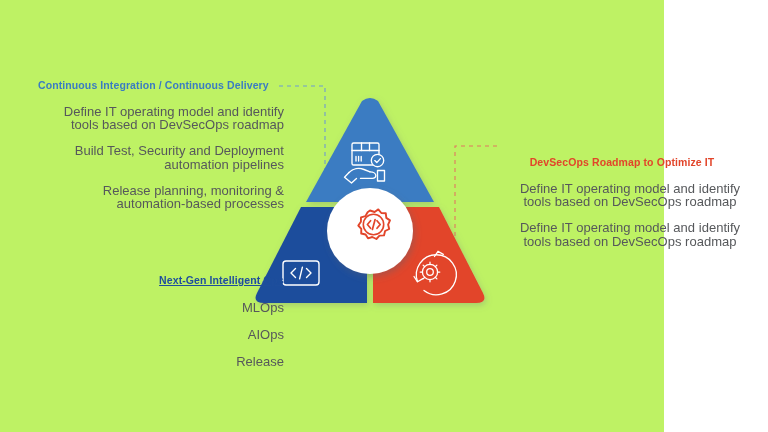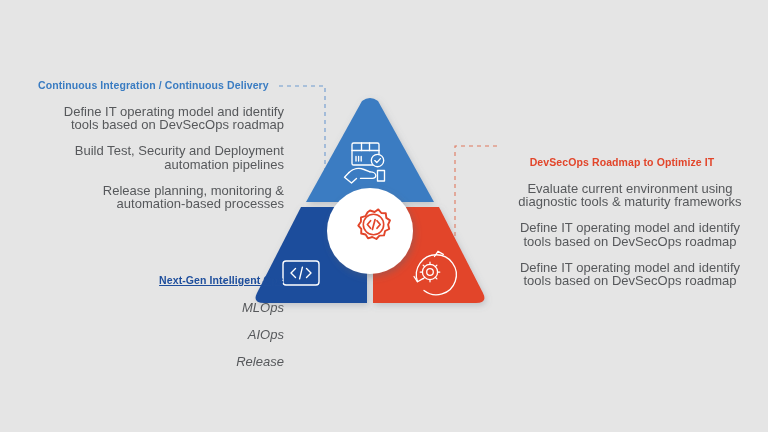--- a/index.html
+++ b/index.html
@@ -13,23 +13,23 @@
     height: 432px;
     position: relative;
     overflow: hidden;
     font-family: "Liberation Sans", sans-serif;
     -webkit-font-smoothing: antialiased;
   }
 
   #canvas {
     position: absolute;
     left: 0; top: 0;
-    width: 768px;
+    width: 664px;
     height: 432px;
-    background: #e5e5e5;
+    background: #bef264;
   }
 
   
   .block {
     position: absolute;
   }
   .block-title {
     font-size: 10.5px;
     font-weight: bold;
     letter-spacing: 0.1px;
@@ -65,21 +65,21 @@
     top: 273px;
     width: 246px;
     text-align: right;
   }
   #block-ops .block-title {
     color: #1e4e9c;
     text-align: right;
     margin-bottom: 14px;
     text-decoration: underline;
   }
-  #block-ops .block-item { margin-bottom: 14px; font-style: italic; }
+  #block-ops .block-item { margin-bottom: 14px; }
 
   
   #block-roadmap {
     left: 502px;
     top: 155px;
     width: 240px;
     text-align: center;
   }
   #block-roadmap .block-title {
     color: #e2452a;
@@ -220,18 +220,17 @@
 
   <div class="block" id="block-ops">
     <div class="block-title">Next-Gen Intelligent Ops</div>
     <p class="block-item">MLOps</p>
     <p class="block-item">AIOps</p>
     <p class="block-item">Release</p>
   </div>
 
   <div class="block" id="block-roadmap">
     <div class="block-title">DevSecOps Roadmap to Optimize IT</div>
-    <p class="block-item">Evaluate current environment using diagnostic tools &amp; maturity frameworks</p>
     <p class="block-item">Define IT operating model and identify tools based on DevSecOps roadmap</p>
     <p class="block-item">Define IT operating model and identify tools based on DevSecOps roadmap</p>
   </div>
 
 </div>
 
 </body></html>

